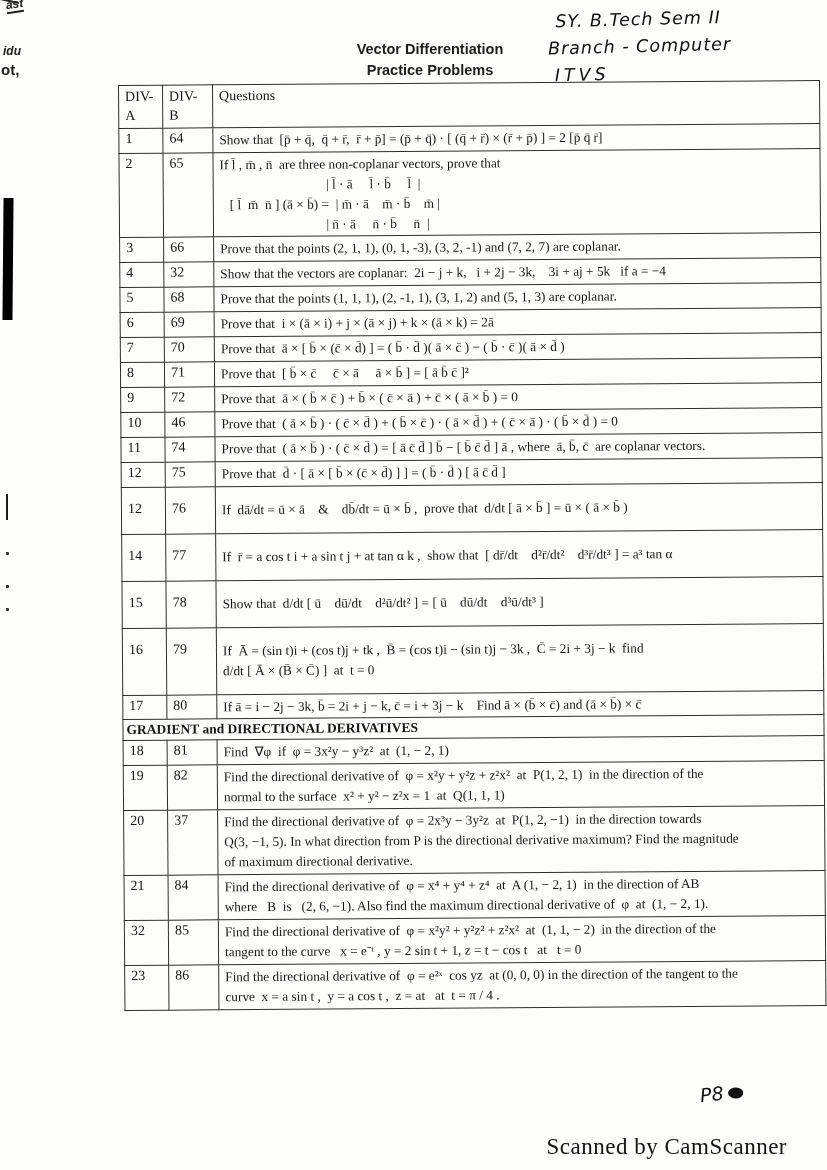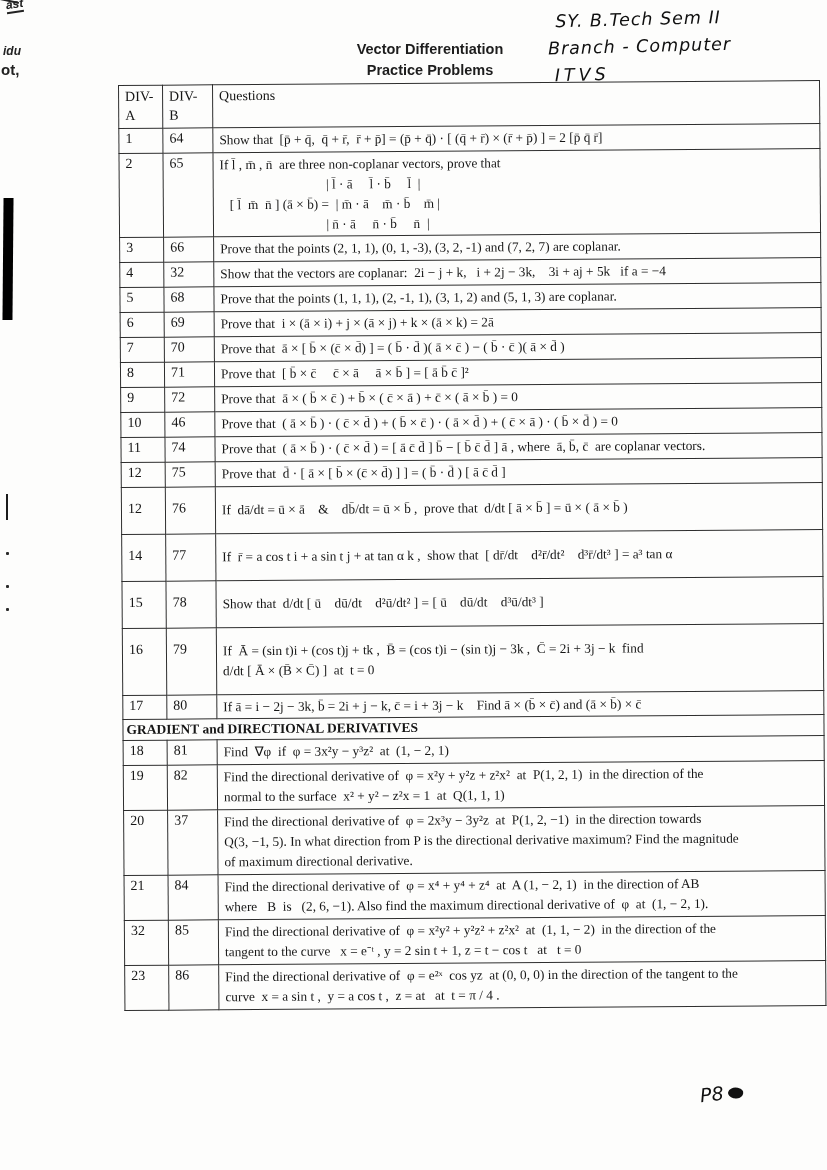--- a/index.html
+++ b/index.html
@@ -250,14 +250,15 @@
 curve  x = a sin t ,  y = a cos t ,  z = at   at  t = π / 4 .</td>
           </tr>
         </tbody>
     </table>
   </div>
 
   <div class="hand page-mark">
     <span>P8</span><span class="ink-blob"></span>
   </div>
 
+  <div class="scan-footer">Scanned by CamScanner</div>
 
 </div>
 
 </body></html>

